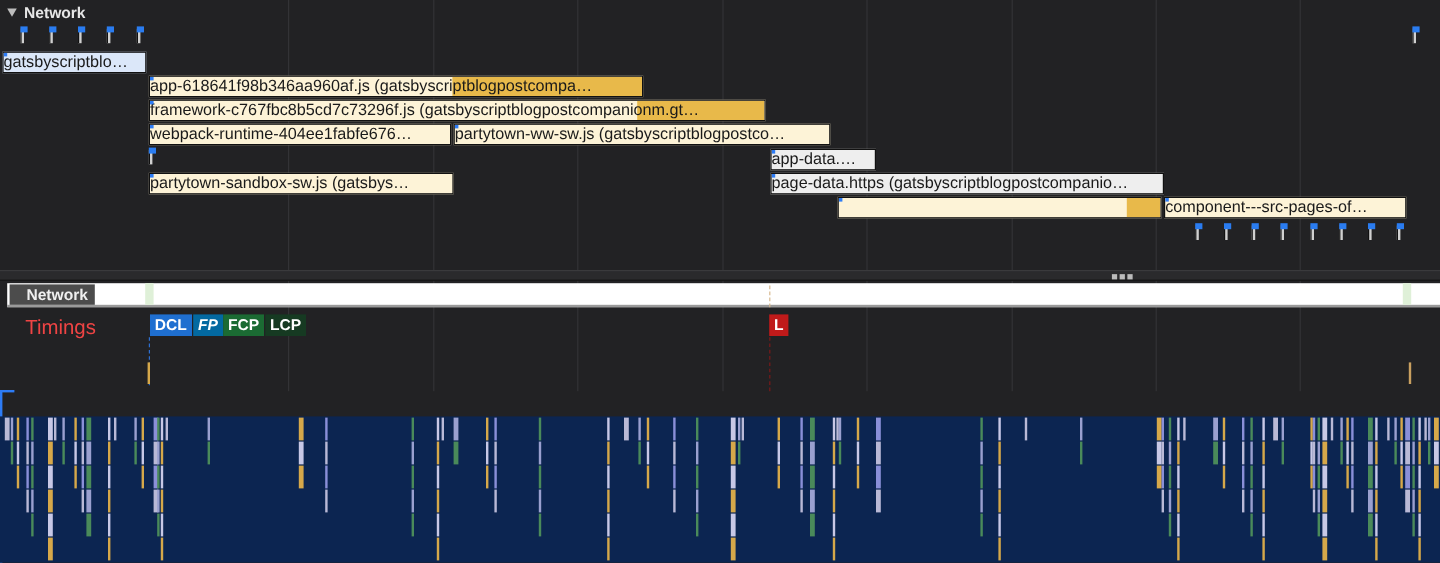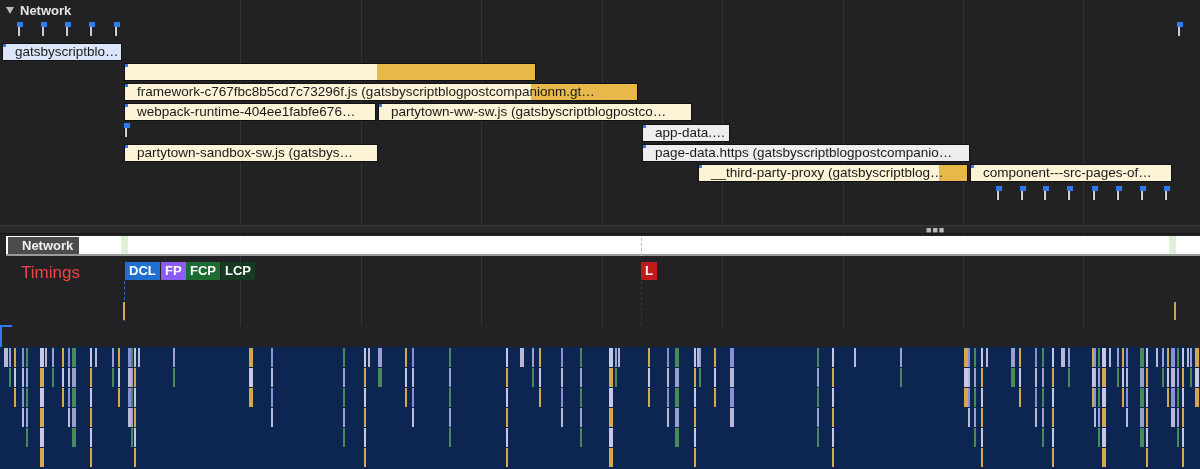--- a/index.html
+++ b/index.html
@@ -1,21 +1,21 @@
 <!DOCTYPE html>
 <html><head>
 <meta charset="utf-8">
 <style>
   * { box-sizing: border-box; margin: 0; padding: 0; }
   html, body { width: 1200px; height: 469px; overflow: hidden; background: #242426; font-family: "Liberation Sans", "DejaVu Sans", sans-serif; font-size: 13px; color: #e8e8e8; }
   .root { position: relative; width: 1200px; height: 469px; background: #222224; }
   .gridline { position: absolute; top: 0; width: 1px; background: #333336; }
   .track-header { position: absolute; left: 0; display: flex; align-items: center; gap: 4px; font-size: 13px; font-weight: bold; color: #e6e6e6; z-index: 5; }
   .tri { width: 0; height: 0; border-left: 4px solid transparent; border-right: 4px solid transparent; border-top: 7px solid #bdbdbd; margin-left: 6px; margin-right: 2px; }
-  .req { position: absolute; height: 18px; border: 1px solid #111; font-size: 13.5px; color: #1a1a1a; line-height: 16px; padding-left: 12px; white-space: nowrap; overflow: hidden; }
+  .req { position: absolute; height: 18px; border: 1px solid #111; font-size: 13.5px; color: #1a1a1a; line-height: 16px; padding-left: 0; white-space: nowrap; overflow: hidden; }
   .req .fill { position: absolute; top: 0; bottom: 0; right: 0; background: #e8b94a; z-index: 0; }
   .req .label { position: relative; z-index: 1; }
   .req.js { background: #fdf3d7; }
   .req.doc { background: #dbe7f9; }
   .req.json { background: #eeeeee; }
   .req::before { content: ""; position: absolute; left: 0; top: 0; width: 3px; height: 3px; background: #2d7cf6; z-index: 2; }
   .flag { position: absolute; width: 6px; height: 14px; }
   .flag .pole { position: absolute; left: 0; top: 2px; width: 3px; height: 12px; background: #d0d0d0; border-left: 1px solid #111; }
   .flag .cloth { position: absolute; left: 0; top: 0; width: 6px; height: 5px; background: #2a7cf0; }
   .splitter { position: absolute; left: 0; top: 225px; width: 1200px; height: 9px; background: #2a2a2c; border-top: 1px solid #3a3a3c; border-bottom: 1px solid #151515; }
@@ -107,45 +107,45 @@
         <div class="pole"></div>
         <div class="cloth"></div>
       </div>
       <div class="flag" style="left: 124px; top: 123px;">
         <div class="pole"></div>
         <div class="cloth"></div>
       </div>
     </div>
   <div id="requests">
       <div class="req doc" style="left: 2px; top: 43px; width: 120px;"><span class="label">gatsbyscriptblo…</span></div>
-      <div class="req js" style="left: 124px; top: 63px; width: 412px;"><div class="fill" style="width: 158px;"></div></div>
+      <div class="req js" style="left: 124px; top: 63px; width: 412px;"><div class="fill" style="width: 158px;"></div><span class="label">app-618641f98b346aa960af.js (gatsbyscriptblogpostcompa…</span></div>
       <div class="req js" style="left: 124px; top: 83px; width: 514px;"><div class="fill" style="width: 106px;"></div><span class="label">framework-c767fbc8b5cd7c73296f.js (gatsbyscriptblogpostcompanionm.gt…</span></div>
       <div class="req js" style="left: 124px; top: 103px; width: 252px;"><span class="label">webpack-runtime-404ee1fabfe676…</span></div>
       <div class="req js" style="left: 378px; top: 103px; width: 314px;"><span class="label">partytown-ww-sw.js (gatsbyscriptblogpostco…</span></div>
       <div class="req json" style="left: 642px; top: 124px; width: 88px;"><span class="label">app-data.…</span></div>
       <div class="req js" style="left: 124px; top: 144px; width: 254px;"><span class="label">partytown-sandbox-sw.js (gatsbys…</span></div>
       <div class="req json" style="left: 642px; top: 144px; width: 328px;"><span class="label">page-data.https (gatsbyscriptblogpostcompanio…</span></div>
-      <div class="req js" style="left: 698px; top: 164px; width: 270px;"><div class="fill" style="width: 28px;"></div><span class="label">__third-party-proxy (gatsbyscriptblog…</span></div>
+      <div class="req js" style="left: 698px; top: 164px; width: 270px;"><div class="fill" style="width: 28px;"></div></div>
       <div class="req js" style="left: 970px; top: 164px; width: 202px;"><span class="label">component---src-pages-of…</span></div>
     </div>
 
   <div class="splitter">
     <span class="dots">■■■</span>
   </div>
 
   <div class="frames">
     <div style="position:absolute;left:115px;top:0;width:7px;height:18px;background:#dff0d8"></div>
     <div style="position:absolute;left:1163px;top:0;width:7px;height:18px;background:#dff0d8"></div>
   </div>
   <div class="frames-label">Network</div>
 
   <div class="timings-label">Timings</div>
   <div id="markers">
       <div class="marker" style="left: 125px; top: 262px; background: rgb(31, 111, 208);">DCL</div>
-      <div class="marker" style="left: 161px; top: 262px; background: #8b5cf6;">FP</div>
+      <div class="marker" style="left: 161px; top: 262px; background: #0369a1; font-style: italic;">FP</div>
       <div class="marker" style="left: 186px; top: 262px; background: rgb(27, 107, 51);">FCP</div>
       <div class="marker" style="left: 221px; top: 262px; background: rgb(22, 58, 34);">LCP</div>
       <div class="marker" style="left: 641px; top: 262px; background: rgb(192, 26, 26);">L</div>
     </div>
   <div class="dash" style="left:124px;top:281px;height:40px;border-color:#2d6fd0"></div>
   <div class="dash" style="left:641px;top:281px;height:45px;border-color:#7a1a1a"></div>
   <div class="dash" style="left:641px;top:238px;height:18px;border-color:#d8b890"></div>
   <div style="position:absolute;left:123px;top:302px;width:2px;height:18px;background:#d6a84a"></div>
   <div style="position:absolute;left:1174px;top:302px;width:2px;height:18px;background:#c9a060"></div>
 

